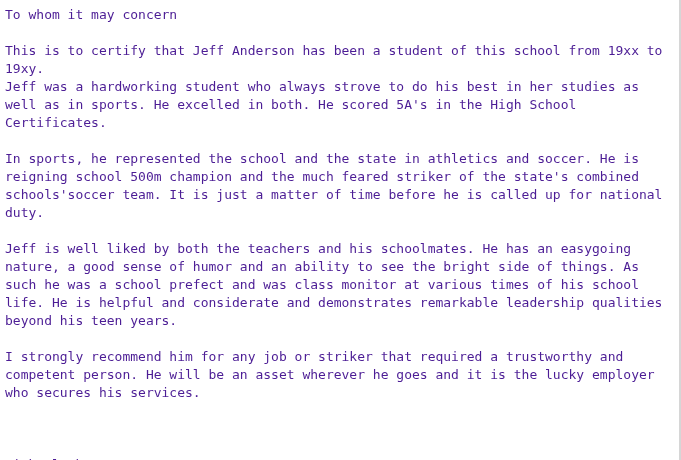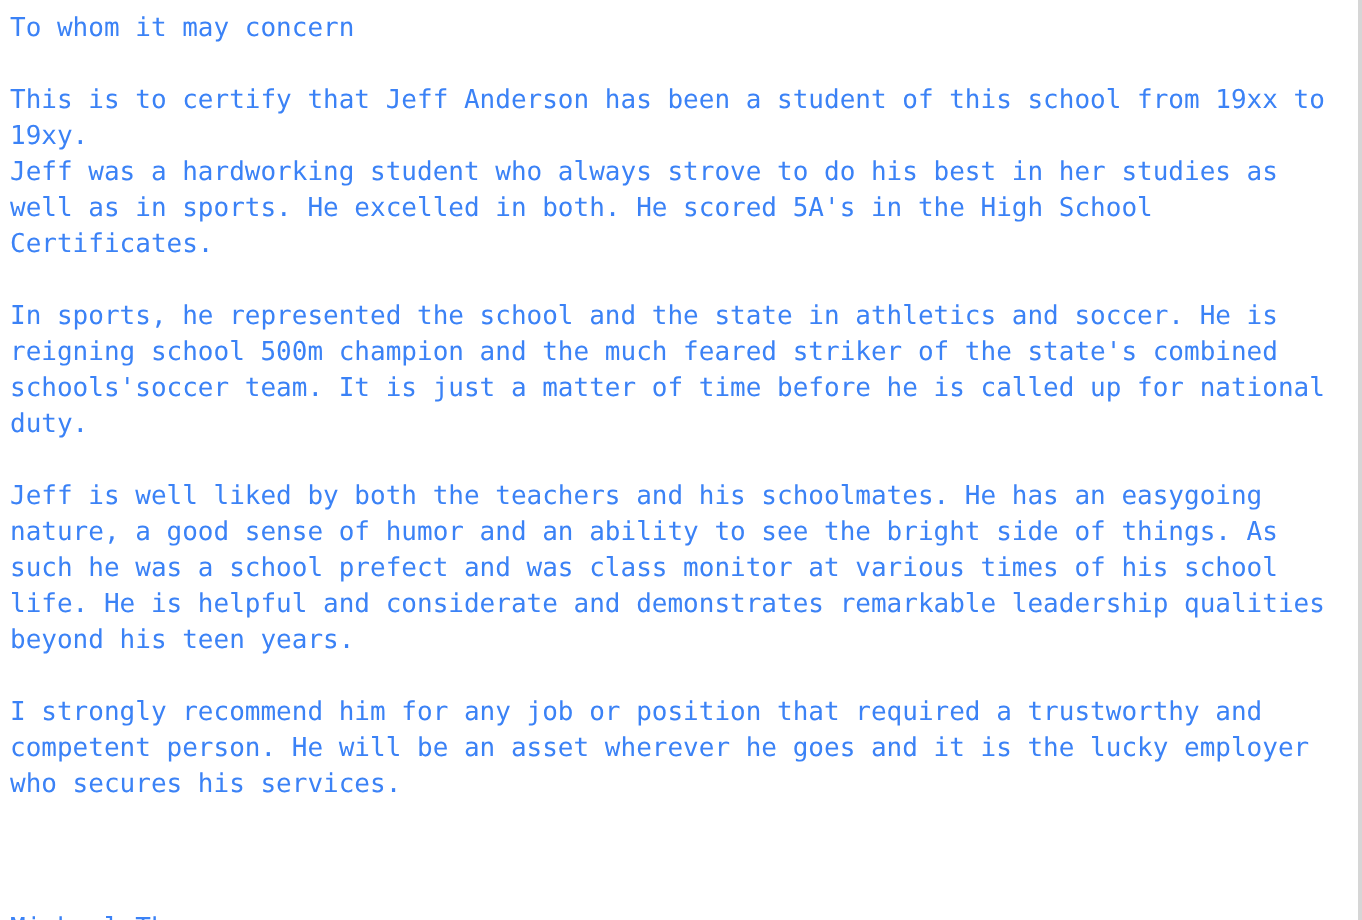--- a/index.html
+++ b/index.html
@@ -12,21 +12,21 @@
     width: 681px;
     height: 460px;
     box-sizing: border-box;
     background: #ffffff;
     border-right: 2px solid #d6d6d6;
     padding: 6px 8px 0 5px;
     overflow: hidden;
     font-family: "DejaVu Sans Mono", "Liberation Mono", monospace;
     font-size: 13px;
     line-height: 18px;
-    color: #3b82f6;
+    color: #4c1d95;
   }
   .block {
     margin: 0 0 18px 0;
     white-space: pre;
   }
   .signature {
     margin-bottom: 0;
   }
   .signature div {
     white-space: pre;
@@ -48,21 +48,21 @@
 reigning school 500m champion and the much feared striker of the state's combined
 schools'soccer team. It is just a matter of time before he is called up for national
 duty.</div>
 
   <div class="block">Jeff is well liked by both the teachers and his schoolmates. He has an easygoing
 nature, a good sense of humor and an ability to see the bright side of things. As
 such he was a school prefect and was class monitor at various times of his school
 life. He is helpful and considerate and demonstrates remarkable leadership qualities
 beyond his teen years.</div>
 
-  <div class="block">I strongly recommend him for any job or position that required a trustworthy and
+  <div class="block">I strongly recommend him for any job or striker that required a trustworthy and
 competent person. He will be an asset wherever he goes and it is the lucky employer
 who secures his services.</div>
 
   <div class="block signature">
     <div>Michael Thomson</div>
     
   </div>
 </div>
 
 </body></html>

